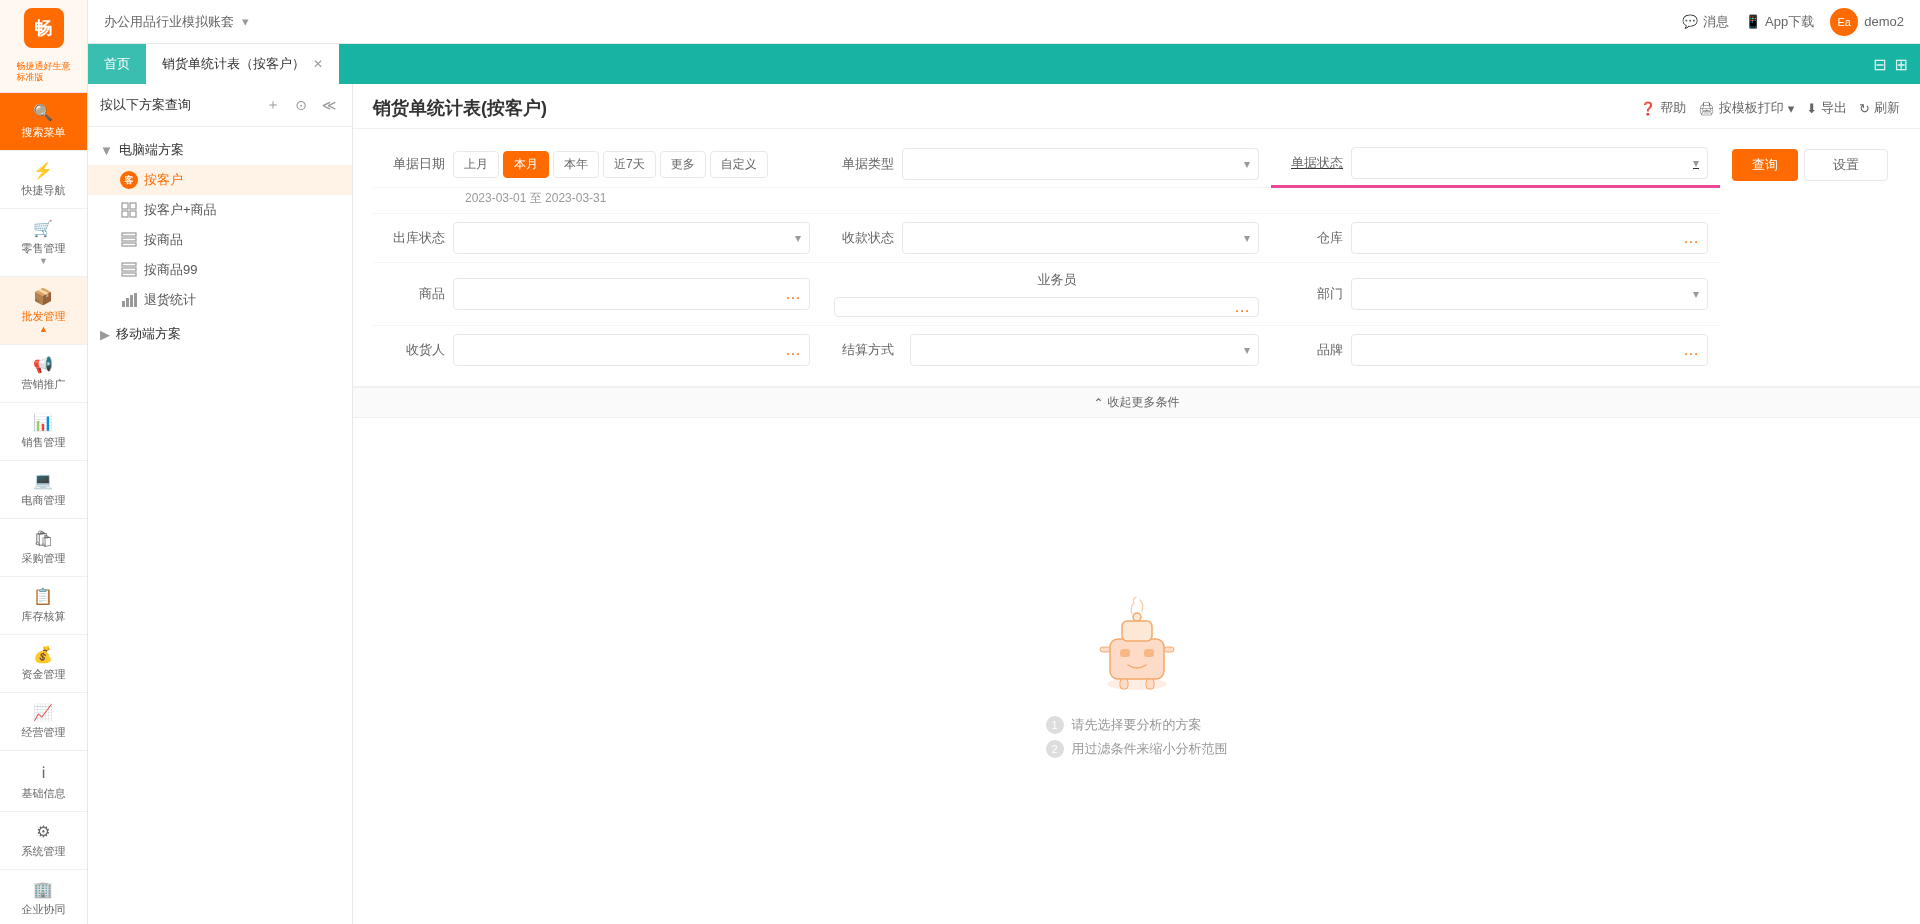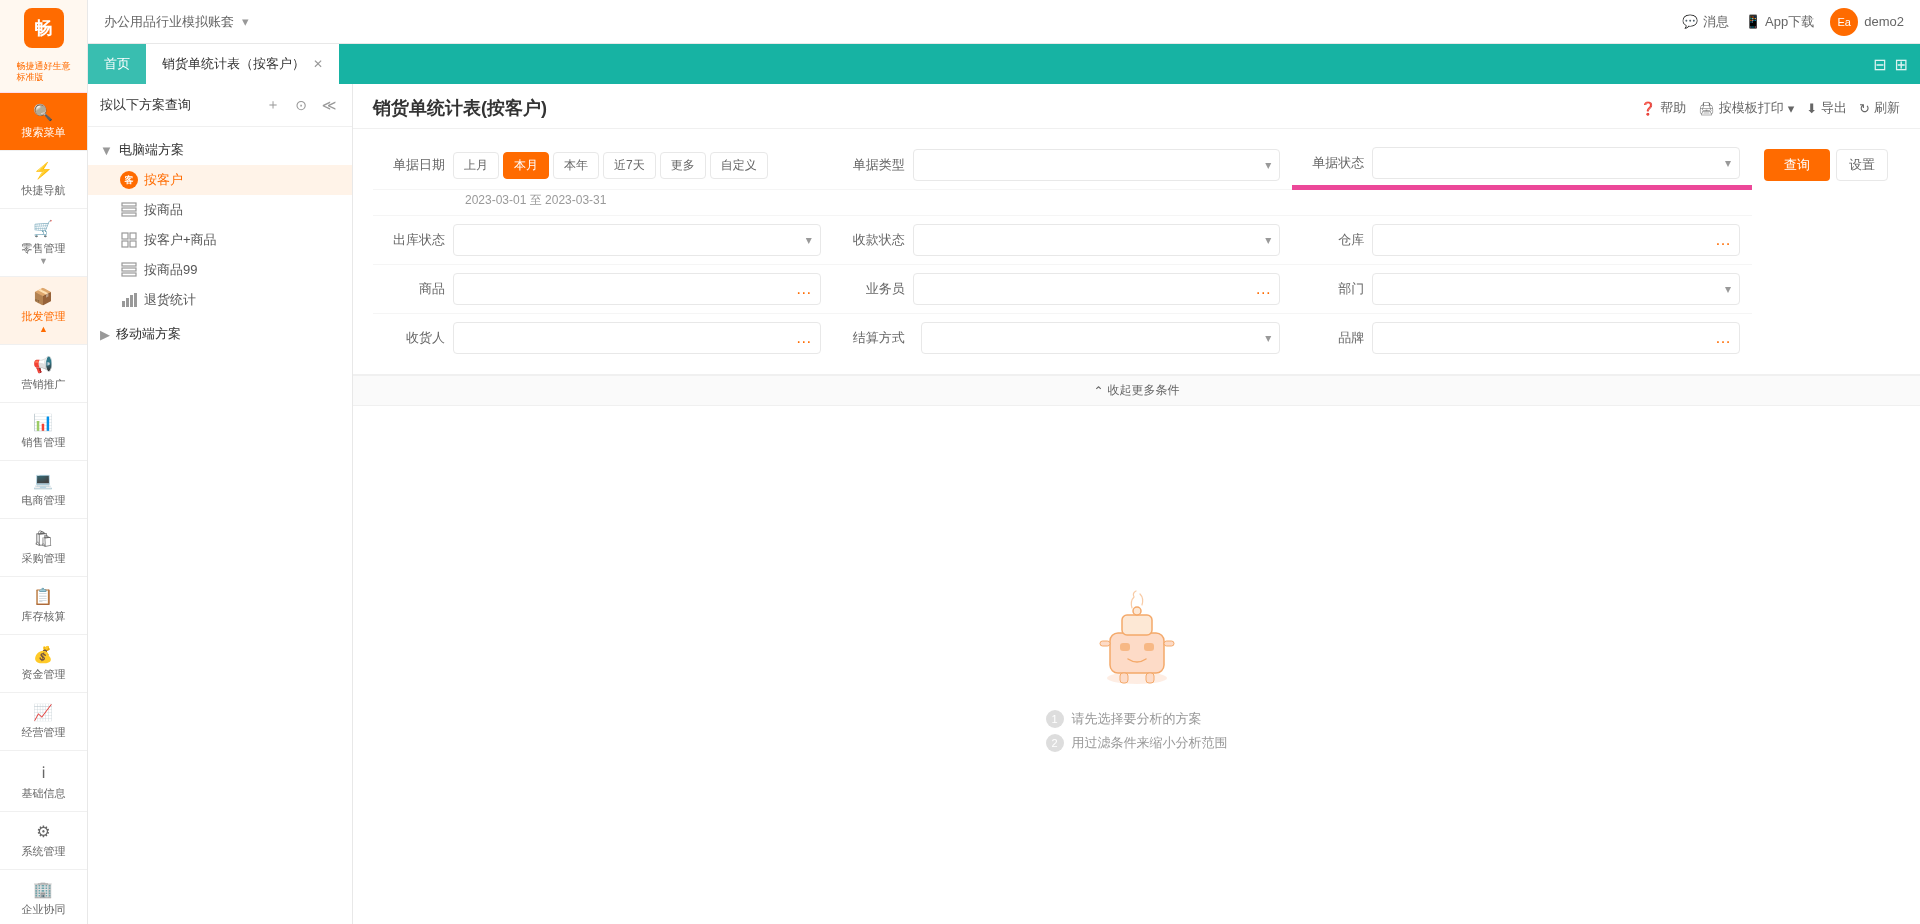--- a/index.html
+++ b/index.html
@@ -60,21 +60,21 @@
 
     
     .filter-area { padding: 12px 20px; background: #fff; border-bottom: 1px solid #f0f0f0; }
     .date-btn { padding: 4px 10px; border-radius: 4px; border: 1px solid #e8e8e8; background: #fff; color: #666; font-size: 12px; cursor: pointer; }
     .date-btn.active { background: #ff6b00; color: #fff; border-color: #ff6b00; }
     .filter-dropdown { width: 100%; height: 32px; border: 1px solid #e8e8e8; border-radius: 4px; padding: 0 8px; background: #fff; display: flex; align-items: center; justify-content: space-between; cursor: pointer; }
     .dropdown-arrow { color: #999; font-size: 12px; }
 
     
     .query-btn { padding: 6px 20px; background: #ff6b00; color: #fff; border: none; border-radius: 4px; font-size: 13px; cursor: pointer; }
-    .settings-btn { padding: 6px 12px; background: #fff; color: #666; border: 1px solid #e8e8e8; border-radius: 4px; font-size: 13px; cursor: pointer; }
+    .settings-btn { padding: 6px 28px; background: #fff; color: #666; border: 1px solid #e8e8e8; border-radius: 4px; font-size: 13px; cursor: pointer; }
 
     
     .collapse-row { display: flex; align-items: center; justify-content: center; padding: 6px; cursor: pointer; color: #666; font-size: 12px; gap: 4px; background: #fafafa; border-top: 1px solid #f0f0f0; border-bottom: 1px solid #f0f0f0; }
 
     
     .empty-state { flex: 1; display: flex; flex-direction: column; align-items: center; justify-content: center; color: #999; font-size: 14px; gap: 12px; }
     .empty-illustration { width: 120px; height: 120px; display: flex; align-items: center; justify-content: center; }
     .empty-tips { display: flex; flex-direction: column; gap: 6px; }
     .empty-tip { display: flex; align-items: center; gap: 8px; color: #999; font-size: 13px; }
     .tip-num { width: 18px; height: 18px; border-radius: 50%; background: #ddd; display: flex; align-items: center; justify-content: center; font-size: 11px; color: #fff; }
@@ -211,38 +211,38 @@
         </div>
 
         <div class="tree-child active">
           <div class="child-icon" style="background:#ff6b00; width:18px; height:18px; border-radius:50%; display:flex; align-items:center; justify-content:center; color:#fff; font-size:9px;">客</div>
           <span>按客户</span>
         </div>
 
         <div class="tree-child">
           <div class="child-icon-plain">
             <svg width="16" height="16" viewBox="0 0 16 16">
-                <rect x="1" y="1" width="14" height="3" fill="none" stroke="#999" stroke-width="1.2"></rect>
-                <rect x="1" y="6" width="14" height="3" fill="none" stroke="#999" stroke-width="1.2"></rect>
-                <rect x="1" y="11" width="14" height="3" fill="none" stroke="#999" stroke-width="1.2"></rect>
-              </svg>
-          </div>
-          <span>按商品</span>
-        </div>
-
-        <div class="tree-child">
-          <div class="child-icon-plain">
-            <svg width="16" height="16" viewBox="0 0 16 16">
                 <rect x="1" y="1" width="6" height="6" fill="none" stroke="#999" stroke-width="1.2"></rect>
                 <rect x="9" y="1" width="6" height="6" fill="none" stroke="#999" stroke-width="1.2"></rect>
                 <rect x="1" y="9" width="6" height="6" fill="none" stroke="#999" stroke-width="1.2"></rect>
                 <rect x="9" y="9" width="6" height="6" fill="none" stroke="#999" stroke-width="1.2"></rect>
               </svg>
           </div>
           <span>按客户+商品</span>
+        </div>
+
+        <div class="tree-child">
+          <div class="child-icon-plain">
+            <svg width="16" height="16" viewBox="0 0 16 16">
+                <rect x="1" y="1" width="14" height="3" fill="none" stroke="#999" stroke-width="1.2"></rect>
+                <rect x="1" y="6" width="14" height="3" fill="none" stroke="#999" stroke-width="1.2"></rect>
+                <rect x="1" y="11" width="14" height="3" fill="none" stroke="#999" stroke-width="1.2"></rect>
+              </svg>
+          </div>
+          <span>按商品</span>
         </div>
 
         <div class="tree-child">
           <div class="child-icon-plain">
             <svg width="16" height="16" viewBox="0 0 16 16">
                 <rect x="1" y="1" width="14" height="3" fill="none" stroke="#999" stroke-width="1.2"></rect>
                 <rect x="1" y="6" width="14" height="3" fill="none" stroke="#999" stroke-width="1.2"></rect>
                 <rect x="1" y="11" width="14" height="3" fill="none" stroke="#999" stroke-width="1.2"></rect>
               </svg>
           </div>
@@ -313,21 +313,21 @@
               </div>
 
               <div style="display:flex; align-items:center; padding:6px 12px; gap:8px; border-bottom:1px solid #f5f5f5;">
                 <span style="width:60px; text-align:right; color:#666; font-size:13px; flex-shrink:0;">单据类型</span>
                 <div class="filter-dropdown" style="flex:1;">
                   <span style="color:#ccc;"></span>
                   <span class="dropdown-arrow">▾</span>
                 </div>
               </div>
 
-              <div style="display:flex; align-items:center; padding:6px 12px; gap:8px; border-bottom:5px solid #ec4899;">
+              <div style="display:flex; align-items:center; padding:6px 12px; gap:8px; border-bottom:3px solid #ec4899;text-decoration:underline;">
                 <span style="width:60px; text-align:right; color:#666; font-size:13px; flex-shrink:0;">单据状态</span>
                 <div class="filter-dropdown" style="flex:1;">
                   <span style="color:#ccc;"></span>
                   <span class="dropdown-arrow">▾</span>
                 </div>
               </div>
             </div>
 
             <div style="padding:2px 12px 6px 92px; font-size:12px; color:#999; border-bottom:1px solid #f5f5f5;">
               <span>2023-03-01 至 2023-03-31</span>
@@ -363,21 +363,21 @@
             <div style="display:grid; grid-template-columns: 1fr 1fr 1fr; gap:0; border-top:1px solid #f5f5f5;">
 
               <div style="display:flex; align-items:center; padding:8px 12px; gap:8px;">
                 <span style="width:60px; text-align:right; color:#666; font-size:13px; flex-shrink:0;">商品</span>
                 <div class="filter-dropdown" style="flex:1;">
                   <span style="color:#ccc;"></span>
                   <span style="color:#ff6b00; font-size:16px; cursor:pointer;">…</span>
                 </div>
               </div>
 
-              <div style="display:flex; align-items:center; padding:8px 12px; gap:8px;">
+              <div style="display:flex; align-items:center; padding:8px 12px; gap:8px;flex-direction:column;">
                 <span style="width:60px; text-align:right; color:#666; font-size:13px; flex-shrink:0;">业务员</span>
                 <div class="filter-dropdown" style="flex:1;">
                   <span style="color:#ccc;"></span>
                   <span style="color:#ff6b00; font-size:16px; cursor:pointer;">…</span>
                 </div>
               </div>
 
               <div style="display:flex; align-items:center; padding:8px 12px; gap:8px;">
                 <span style="width:60px; text-align:right; color:#666; font-size:13px; flex-shrink:0;">部门</span>
                 <div class="filter-dropdown" style="flex:1;">

